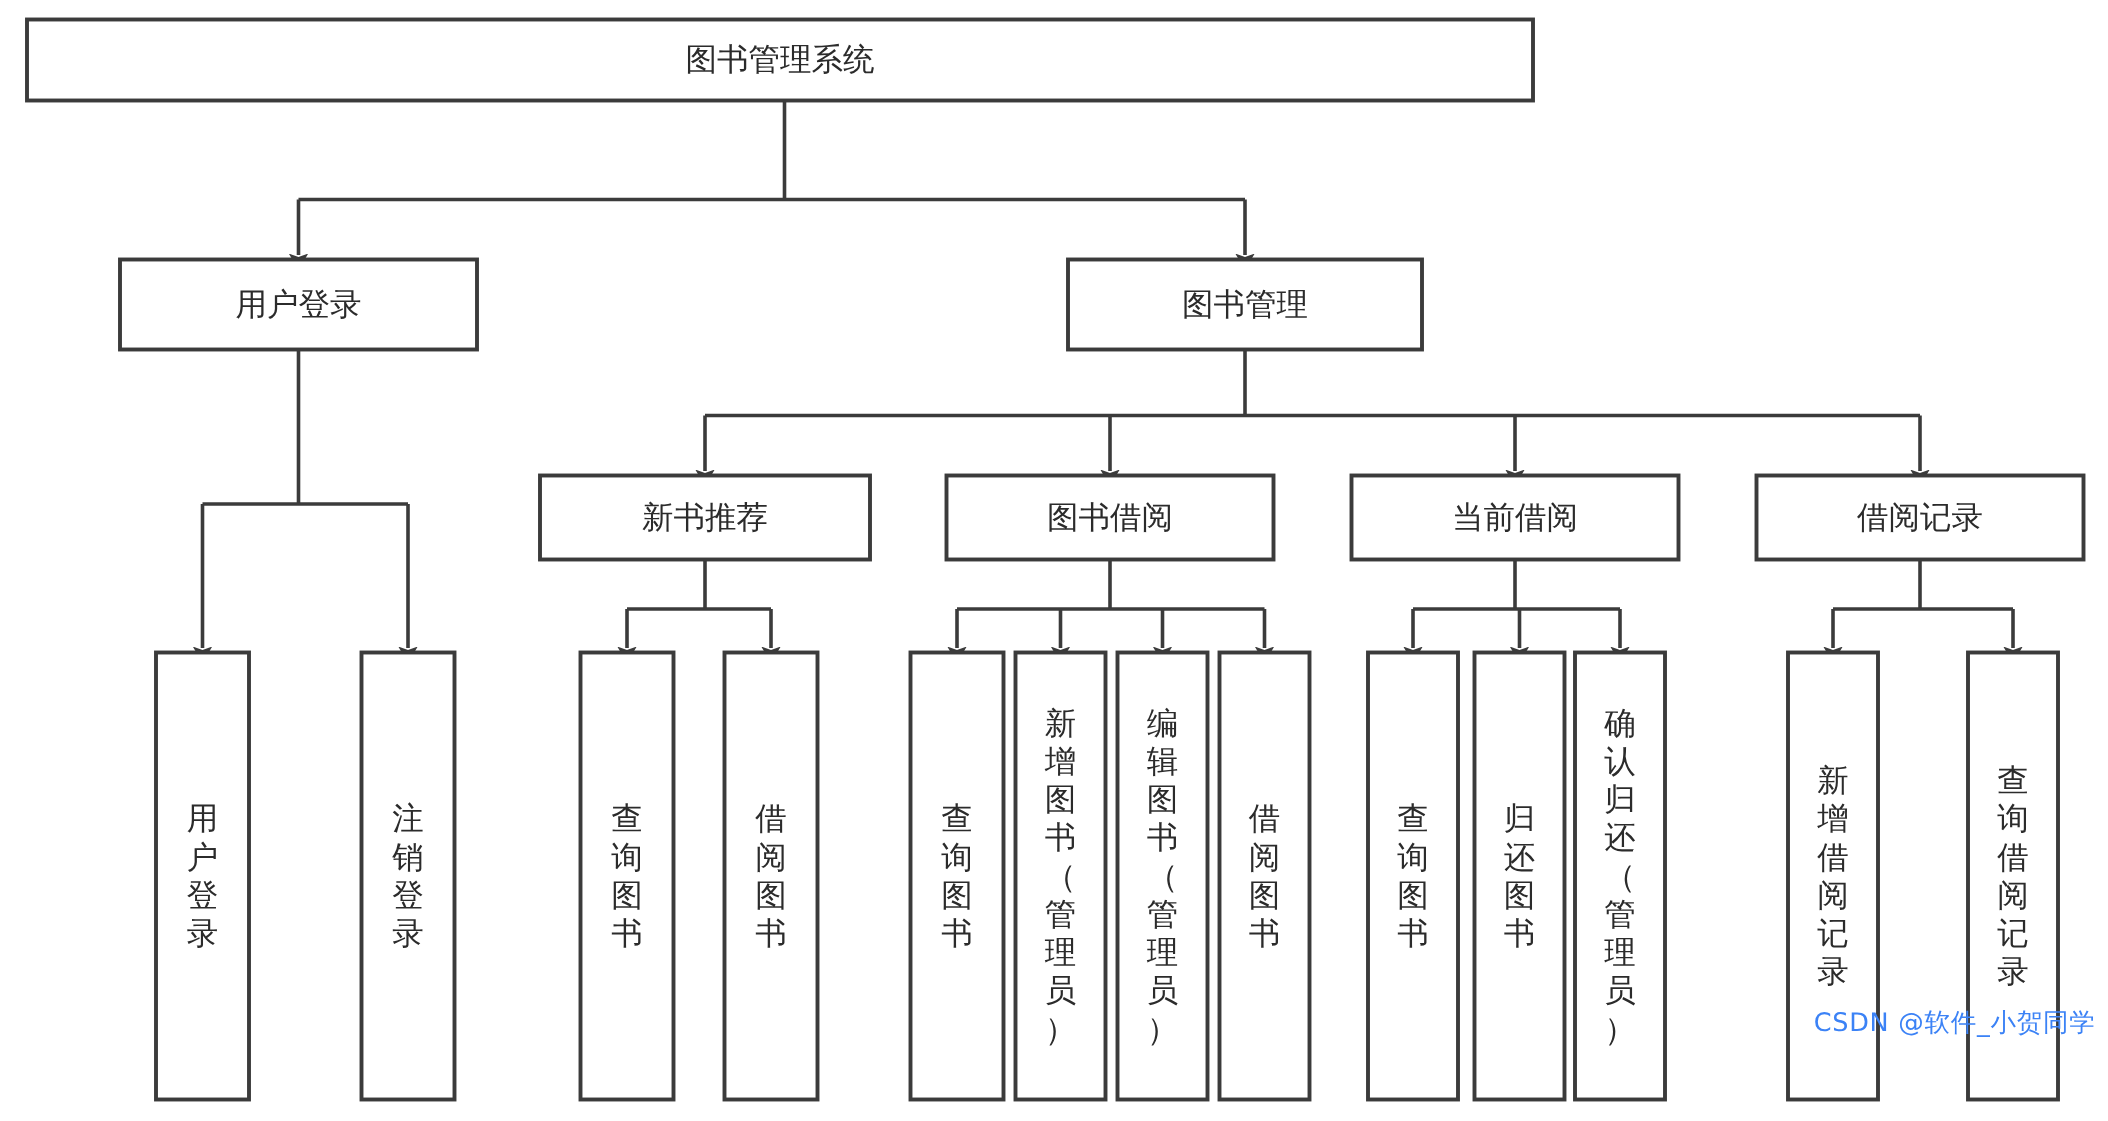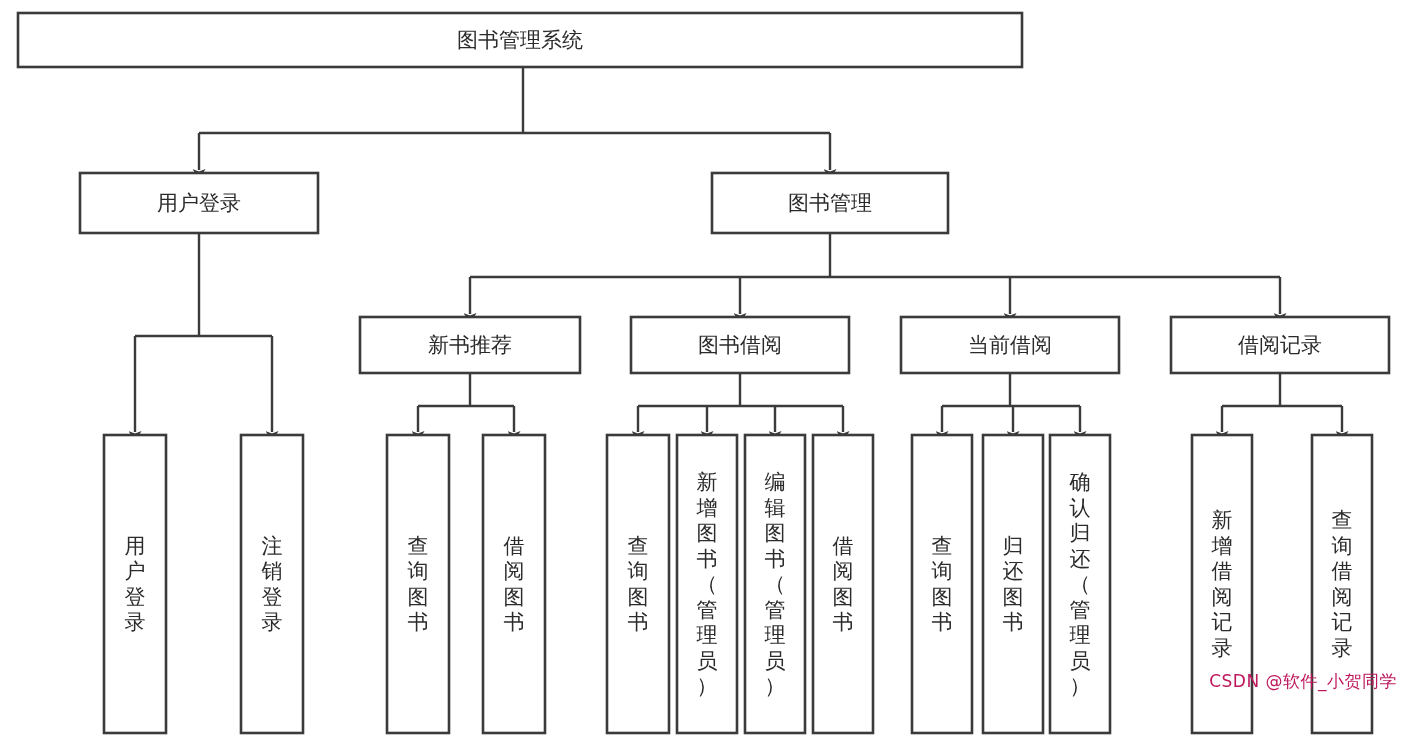--- a/index.html
+++ b/index.html
@@ -54,21 +54,21 @@
   .arrow-head {
     fill: #3b3b3b;
     stroke: none;
   }
   .watermark {
     position: absolute;
     right: 8px;
     bottom: 6px;
     font-family: "DejaVu Sans", "Liberation Sans", sans-serif;
     font-size: 17px;
-    color: #be185d;
+    color: #3b82f6;
     white-space: nowrap;
     letter-spacing: 0.5px;
     user-select: none;
   }
 </style>
 </head>
 <body>
 
 <div id="diagram-root">
   <svg class="flowchart" viewBox="0 0 1405 747" xmlns="http://www.w3.org/2000/svg">

